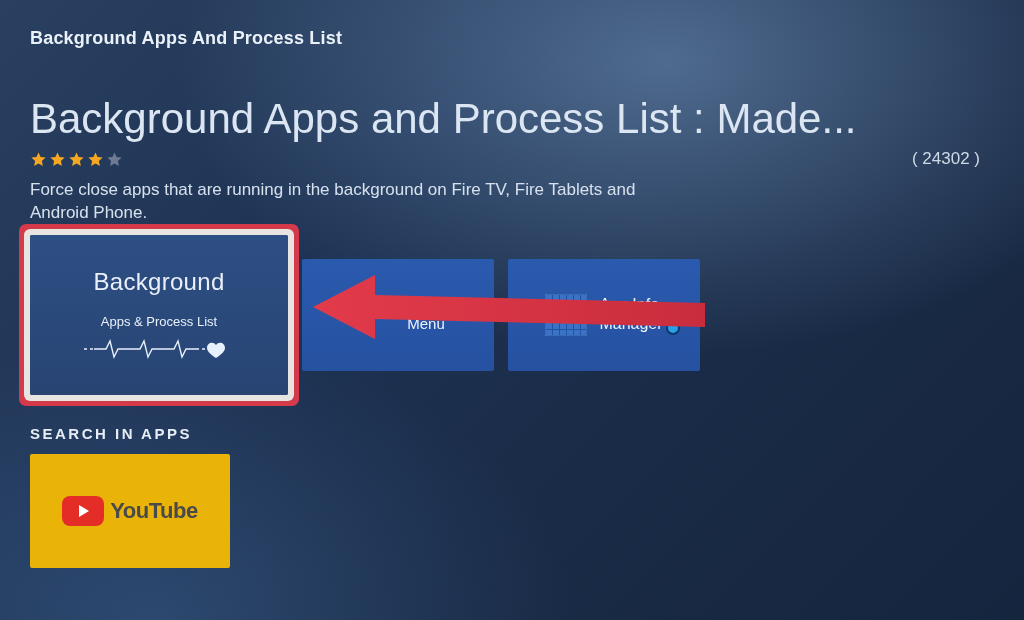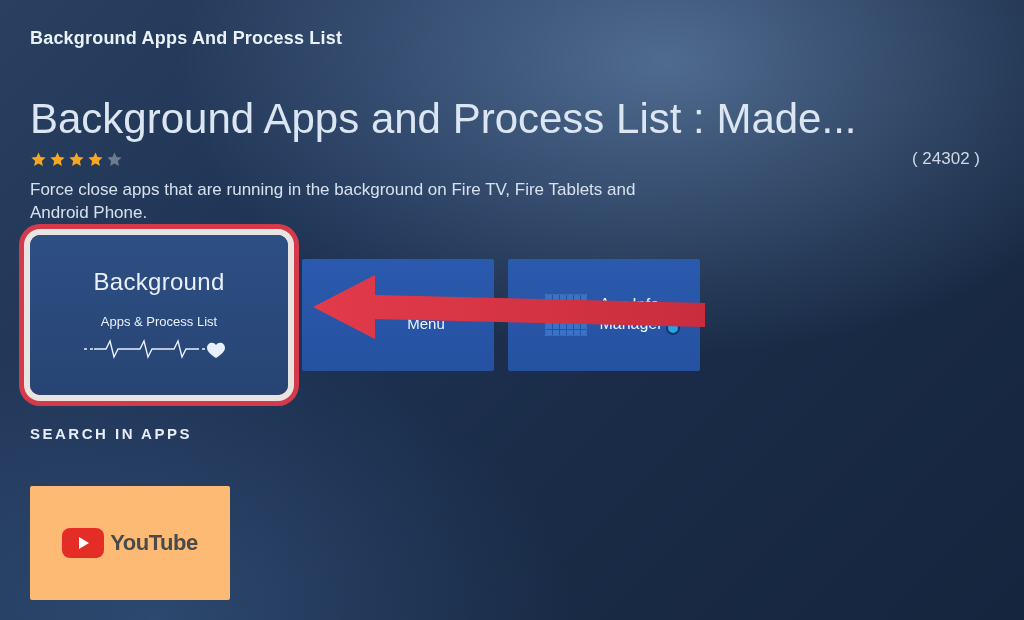--- a/index.html
+++ b/index.html
@@ -69,21 +69,21 @@
     background: linear-gradient(180deg, #2c57a3 0%, #284e95 100%);
     display: flex; flex-direction: column; align-items: center; justify-content: center;
     color: #e9f0fa;
     border-radius: 2px;
     position: relative;
   }
   .tile.big {
     width: 258px; height: 160px;
     background: linear-gradient(180deg, #2e4f84 0%, #274473 100%);
     box-shadow: 0 0 0 6px #e8e4e2, 0 0 0 11px #d43a4a;
-    border-radius: 10px;
+    border-radius: 2px;
   }
   .tile .t1 { font-size: 24px; font-weight: 300; letter-spacing:.3px; }
   .tile .t2 { font-size: 13px; font-weight: 400; margin-top: 18px; }
   .tile .ekg {
     margin-top: 8px;
   }
   .tile .centered-label {
     font-size: 15px; color: #eef3fb; text-align:center; line-height:1.2;
   }
   .tile.devtools {
@@ -109,22 +109,21 @@
   .search-row {
     margin-top: 12px;
     display: flex; gap: 14px;
   }
   .stile {
     width: 200px; height: 114px;
     display:flex; align-items:center; justify-content:center;
     border-radius: 2px;
   }
   .stile.youtube {
-    background: #fdba74;
-    margin-top: 32px;
+    background: #eab308;
   }
   .stile.youtube .yt {
     display:flex; align-items:center; gap:6px;
   }
   .stile.youtube .yt-icon {
     width:42px; height:30px; border-radius:8px; background:#e52d27;
     display:flex; align-items:center; justify-content:center;
   }
   .stile.youtube .yt-label {
     font-size:22px; font-weight:600; color:#4a4a4a; letter-spacing:-.5px;

